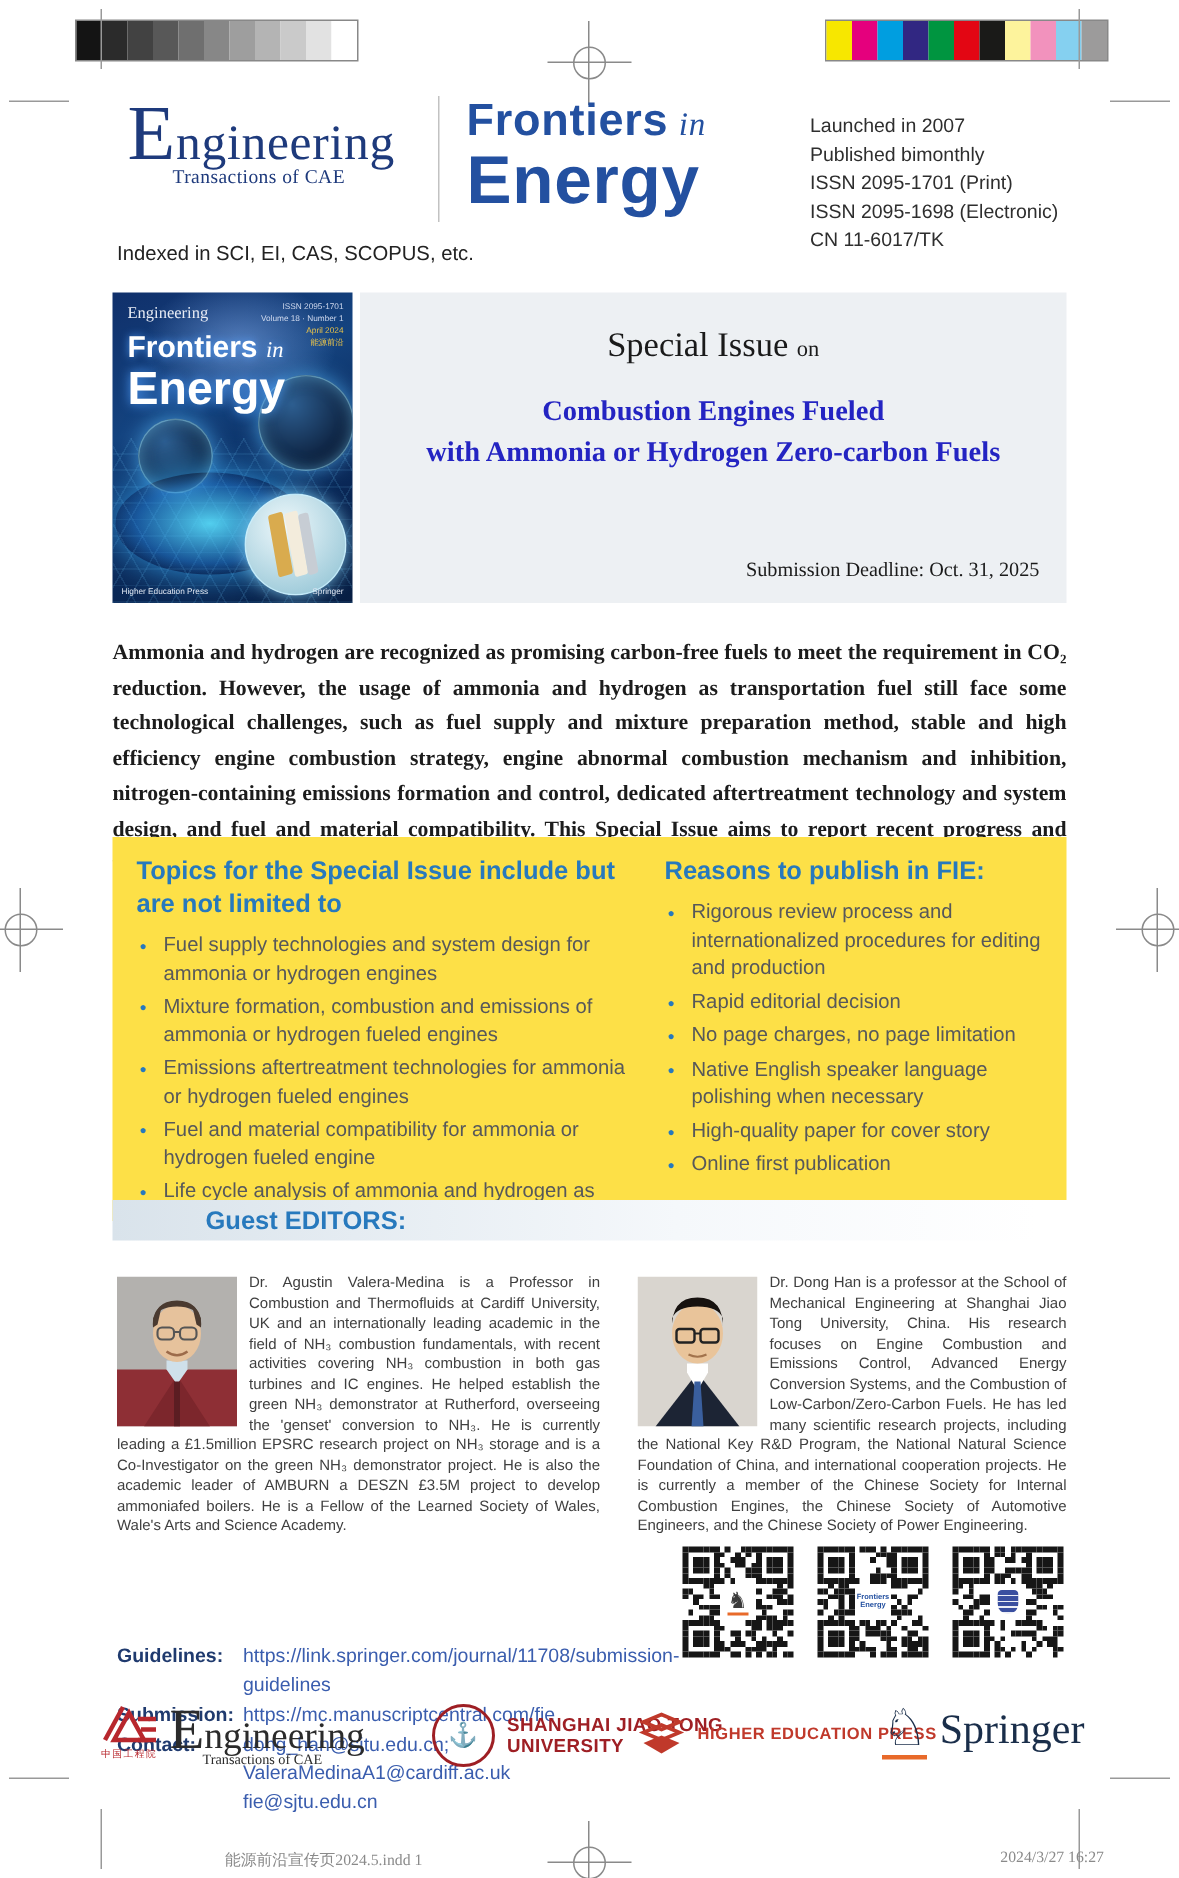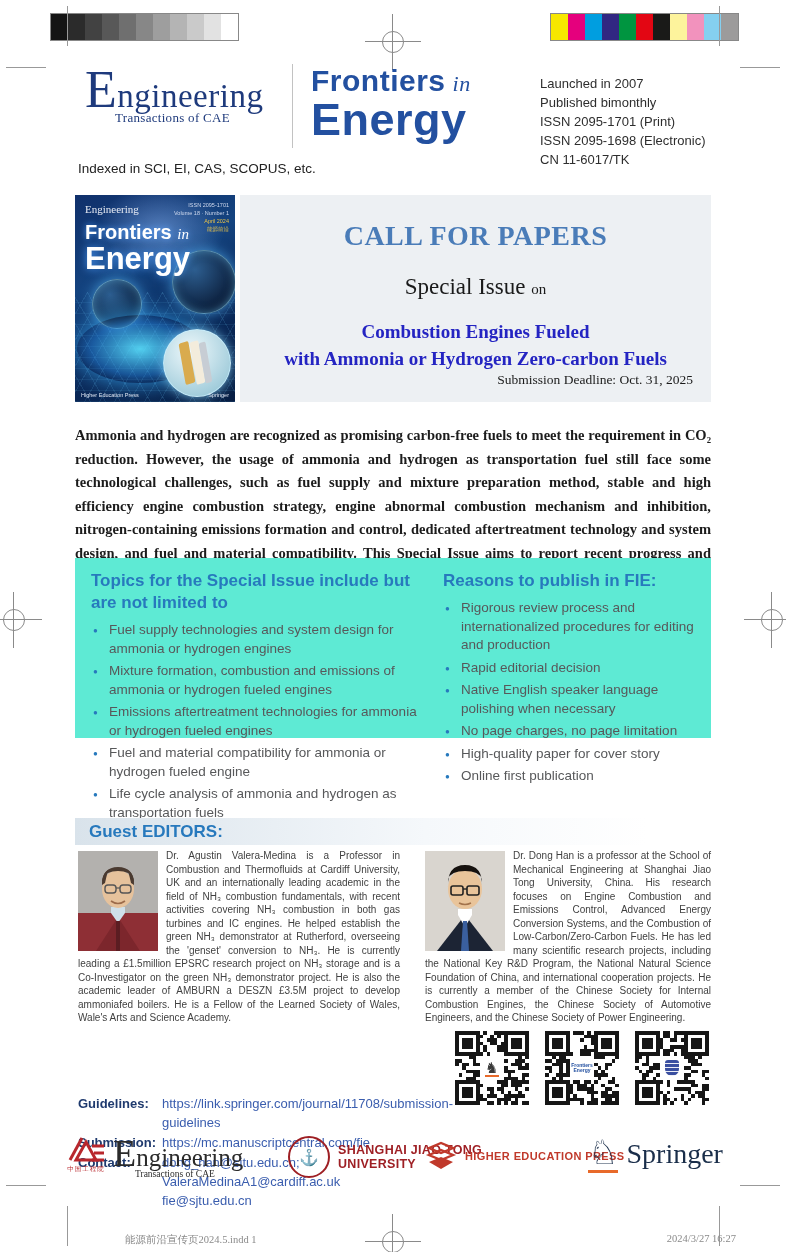--- a/index.html
+++ b/index.html
@@ -65,31 +65,31 @@
        font-family:"Liberation Serif",serif;}
   .cfp-head{margin-top:25px;text-align:center;font-size:28px;font-weight:700;color:#4a7cb8;letter-spacing:.5px;}
   .cfp-sub{margin-top:22px;text-align:center;font-size:23px;color:#1a1a1a;}
   .cfp-sub .on{font-size:15px;}
   .cfp-title{margin-top:18px;text-align:center;font-size:19px;font-weight:700;color:#2424c2;line-height:27px;}
   .cfp-deadline{position:absolute;right:18px;bottom:14px;font-size:13.5px;color:#1a1a1a;}
   
   .intro{position:absolute;left:75px;top:424px;width:636px;font-family:"Liberation Serif",serif;
          font-weight:700;font-size:14.5px;line-height:23.5px;text-align:justify;color:#1c1c1c;}
   
-  .panel{position:absolute;left:75px;top:558px;width:636px;height:180px;background:#5eead4;}
+  .panel{position:absolute;left:75px;top:558px;width:636px;height:256px;background:#fde047;}
   .col-title{font-size:17px;font-weight:700;color:#2779bd;line-height:22px;margin-bottom:7px;}
   .col{position:absolute;top:12px;}
   .col-left{left:16px;width:336px;}
   .col-right{left:368px;width:256px;}
   ul.blt{list-style:none;margin:0;padding:0;}
   ul.blt li{position:relative;padding-left:18px;font-size:13.5px;line-height:18.5px;color:#57585a;margin-bottom:4px;}
   ul.blt li:before{content:"●";position:absolute;left:2px;top:1px;font-size:8px;color:#2779bd;}
   
-  .ged-band{position:absolute;left:75px;top:818px;width:636px;height:27px;
-     background:linear-gradient(90deg,#d9e3eb,#f5f8fb 55%,#ffffff 90%);}
+  .ged-band{position:absolute;left:75px;top:800px;width:636px;height:27px;
+     background:linear-gradient(90deg,#d9e3eb,#f5f8fb 55%,#ffffff 90%);padding-left:48px;}
   .ged-band span{display:inline-block;padding:4px 0 0 14px;font-size:17px;font-weight:700;color:#2779bd;}
   .editor{position:absolute;top:849px;font-size:10px;line-height:13.5px;color:#3f3f3f;text-align:justify;}
   .ed-left{left:78px;width:322px;}
   .ed-right{left:425px;width:286px;}
   .portrait{float:left;width:80px;height:100px;margin:2px 8px 3px 0;}
   
   .links{position:absolute;left:78px;top:1066px;width:360px;font-size:13px;line-height:19px;margin-top:28px;}
   .lrow{display:flex;margin-bottom:1px;}
   .llabel{width:84px;font-weight:700;color:#1f3a6e;flex:none;}
   .lval{color:#3a5dae;}
@@ -123,21 +123,21 @@
   .p-hep{left:425px;top:12px;}
   .hep-mark{width:32px;height:32px;margin-right:8px;}
   .hep-label{color:#c0392b;font-weight:700;font-size:11px;letter-spacing:.4px;}
   .p-spr{left:588px;top:6px;}
   .spr-horse{text-align:center;margin-right:8px;color:#1a2e4a;}
   .spr-horse .h{font-size:34px;line-height:36px;}
   .spr-horse .u{display:block;height:3px;width:30px;background:#e86a2a;margin:0 auto;}
   .spr-label{font-family:"Liberation Serif",serif;font-size:28px;color:#1a2e4a;}
   
   .slug{position:absolute;top:1233px;font-family:"Liberation Serif",serif;font-size:10.5px;color:#8a8a8a;}
-  .slug-l{left:81px;padding-left:44px;} .slug-r{right:50px;}
+  .slug-l{left:106px;padding-left:44px;} .slug-r{right:50px;}
 </style>
 </head>
 <body>
 
 <div class="page">
 
   <div class="swatchbar gray-bar">
       <div class="sw" style="background: rgb(20, 20, 20);"></div>
       <div class="sw" style="background: rgb(43, 43, 43);"></div>
       <div class="sw" style="background: rgb(66, 66, 66);"></div>
@@ -222,21 +222,20 @@
     </div>
     <div class="cov-t1"><span>Frontiers</span> <span class="in">in</span></div>
     <div class="cov-t2">Energy</div>
     <div class="cov-pub">
       <span>Higher Education Press</span>
       <span>Springer</span>
     </div>
   </div>
 
   <div class="cfp">
-    <div class="cfp-head">CALL FOR PAPERS</div>
     <div class="cfp-sub"><span>Special Issue </span><span class="on">on</span></div>
     <div class="cfp-title">
       <div>Combustion Engines Fueled</div>
       <div>with Ammonia or Hydrogen Zero-carbon Fuels</div>
     </div>
     <div class="cfp-deadline">Submission Deadline: Oct. 31, 2025</div>
   </div>
 
   <div class="intro">Ammonia and hydrogen are recognized as promising carbon-free fuels to meet the requirement in CO₂ reduction. However, the usage of ammonia and hydrogen as transportation fuel still face some technological challenges, such as fuel supply and mixture preparation method, stable and high efficiency engine combustion strategy, engine abnormal combustion mechanism and inhibition, nitrogen-containing emissions formation and control, dedicated aftertreatment technology and system design, and fuel and material compatibility. This Special Issue aims to report recent progress and technological developments in ammonia or hydrogen fueled combustion engines.</div>
 
@@ -249,22 +248,22 @@
         <li>Emissions aftertreatment technologies for ammonia or hydrogen fueled engines</li>
         <li>Fuel and material compatibility for ammonia or hydrogen fueled engine</li>
         <li>Life cycle analysis of ammonia and hydrogen as transportation fuels</li>
       </ul>
     </div>
     <div class="col col-right">
       <div class="col-title">Reasons to publish in FIE:</div>
       <ul class="blt">
         <li>Rigorous review process and internationalized procedures for editing and production</li>
         <li>Rapid editorial decision</li>
+        <li>No page charges, no page limitation</li>
         <li>Native English speaker language polishing when necessary</li>
-        <li>No page charges, no page limitation</li>
         <li>High-quality paper for cover story</li>
         <li>Online first publication</li>
       </ul>
     </div>
   </div>
 
   <div class="ged-band">
     <span>Guest EDITORS:</span>
   </div>
   <div class="editor ed-left">

